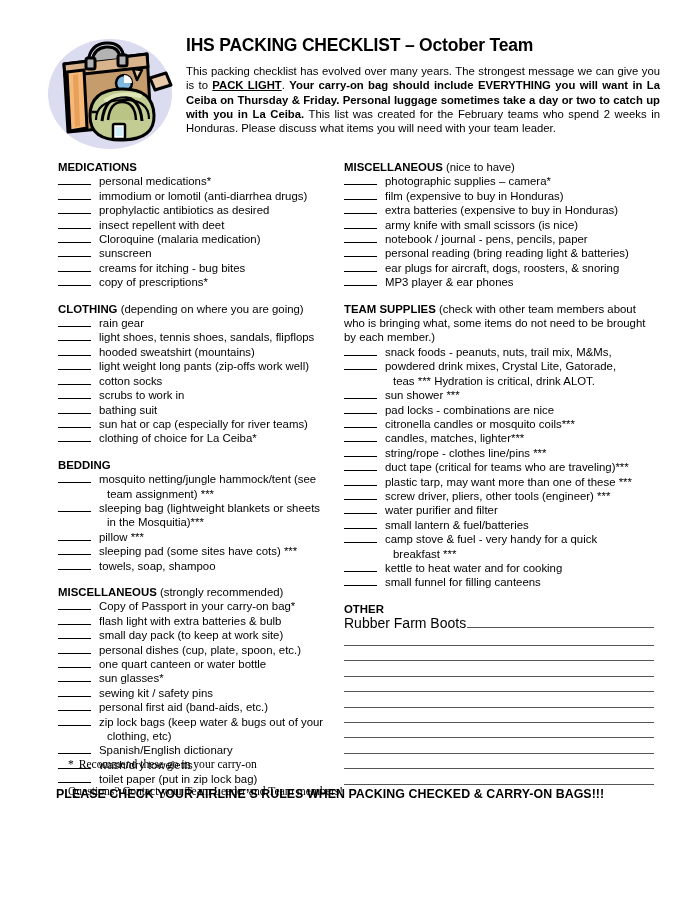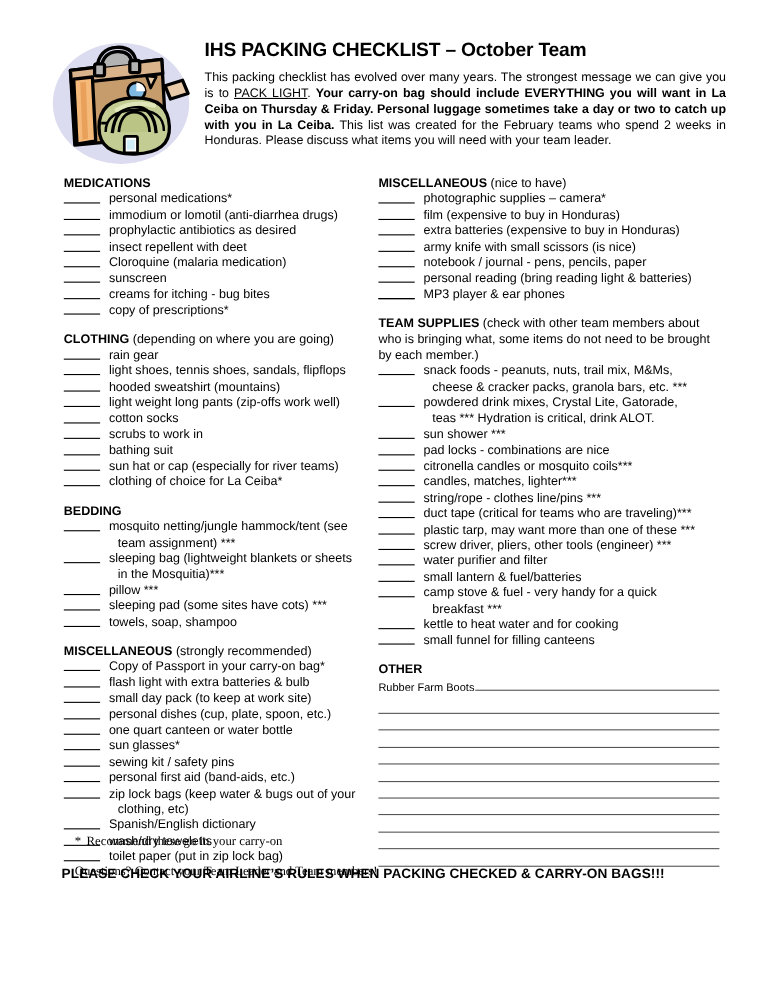--- a/index.html
+++ b/index.html
@@ -51,21 +51,21 @@
     letter-spacing: -0.2px;
     margin: 0 0 9px 0;
     line-height: 1.1;
   }
   .intro {
     font-size: 11.3px;
     line-height: 14.2px;
     text-align: justify;
     margin: 0;
   }
-  .intro .u { text-decoration: underline; font-weight: normal; }
+  .intro .u { text-decoration: underline; font-weight: bold; }
   .intro .b { font-weight: bold; }
 
   
   .cols {
     position: absolute;
     left: 0;
     top: 160px;
     width: 696px;
   }
   .col {
@@ -105,21 +105,21 @@
     height: 10px;
     display: inline-block;
   }
   ul.items li .cont {
     display: block;
     padding-left: 8px;
   }
 
   
   .other-first {
-    font-size: 10px;
+    font-size: 14px;
     line-height: 14.4px;
     display: flex;
     align-items: baseline;
     white-space: nowrap;
   }
   .other-first .rule-inline {
     flex: 1 1 auto;
     border-bottom: 1.2px solid #555;
     height: 11px;
     margin-left: 1px;
@@ -267,28 +267,28 @@
     <div class="col col-right" id="col-right">
         <div class="section">
           <div class="sec-head"><span class="cap">MISCELLANEOUS</span><span class="note"> (nice to have)</span></div>
           <ul class="items">
             <li><span class="blank"></span><span>photographic supplies – camera*</span></li>
             <li><span class="blank"></span><span>film (expensive to buy in Honduras)</span></li>
             <li><span class="blank"></span><span>extra batteries (expensive to buy in Honduras)</span></li>
             <li><span class="blank"></span><span>army knife with small scissors (is nice)</span></li>
             <li><span class="blank"></span><span>notebook / journal - pens, pencils, paper</span></li>
             <li><span class="blank"></span><span>personal reading (bring reading light &amp; batteries)</span></li>
-            <li><span class="blank"></span></li>
+            <li><span class="blank"></span><span>ear plugs for aircraft, dogs, roosters, &amp; snoring</span></li>
             <li><span class="blank"></span><span>MP3 player &amp; ear phones</span></li>
           </ul>
         </div>
         <div class="section">
           <div class="sec-head"><span class="cap">TEAM SUPPLIES</span><span class="note"> (check with other team members about who is bringing what, some items do not need to be brought by each member.)</span></div>
           <ul class="items">
-            <li><span class="blank"></span><span>snack foods - peanuts, nuts, trail mix, M&amp;Ms,</span><span class="cont">cheese &amp; cracker packs, granola bars, etc. ***</span></li>
+            <li><span class="blank"></span><span>snack foods - peanuts, nuts, trail mix, M&amp;Ms,</span></li>
             <li><span class="blank"></span><span>powdered drink mixes, Crystal Lite, Gatorade,</span><span class="cont">teas ***  Hydration is critical, drink ALOT.</span></li>
             <li><span class="blank"></span><span>sun shower ***</span></li>
             <li><span class="blank"></span><span>pad locks - combinations are nice</span></li>
             <li><span class="blank"></span><span>citronella candles or mosquito coils***</span></li>
             <li><span class="blank"></span><span>candles, matches, lighter***</span></li>
             <li><span class="blank"></span><span>string/rope - clothes line/pins ***</span></li>
             <li><span class="blank"></span><span>duct tape (critical for teams who are traveling)***</span></li>
             <li><span class="blank"></span><span>plastic tarp, may want more than one of these ***</span></li>
             <li><span class="blank"></span><span>screw driver, pliers, other tools (engineer) ***</span></li>
             <li><span class="blank"></span><span>water purifier and filter</span></li>

